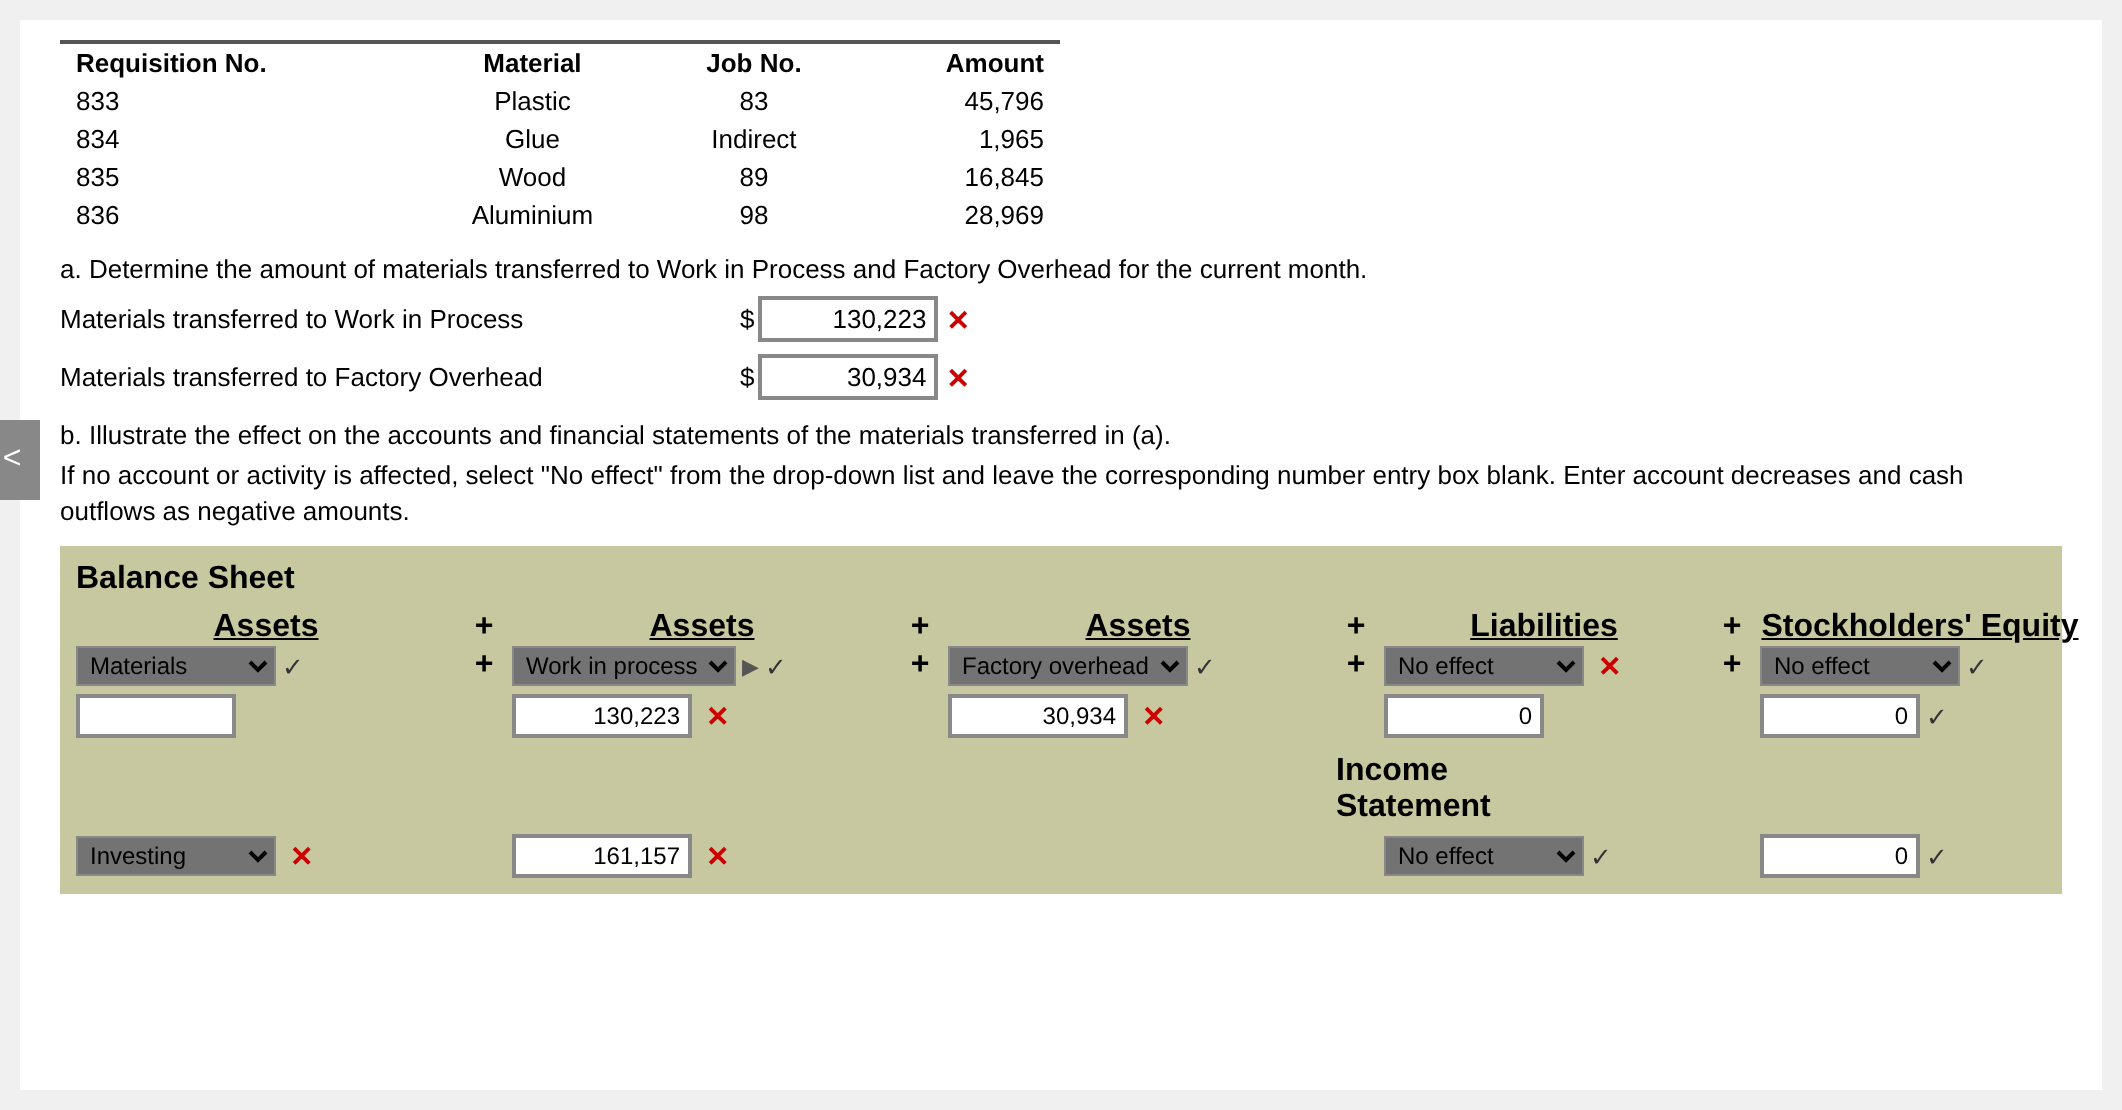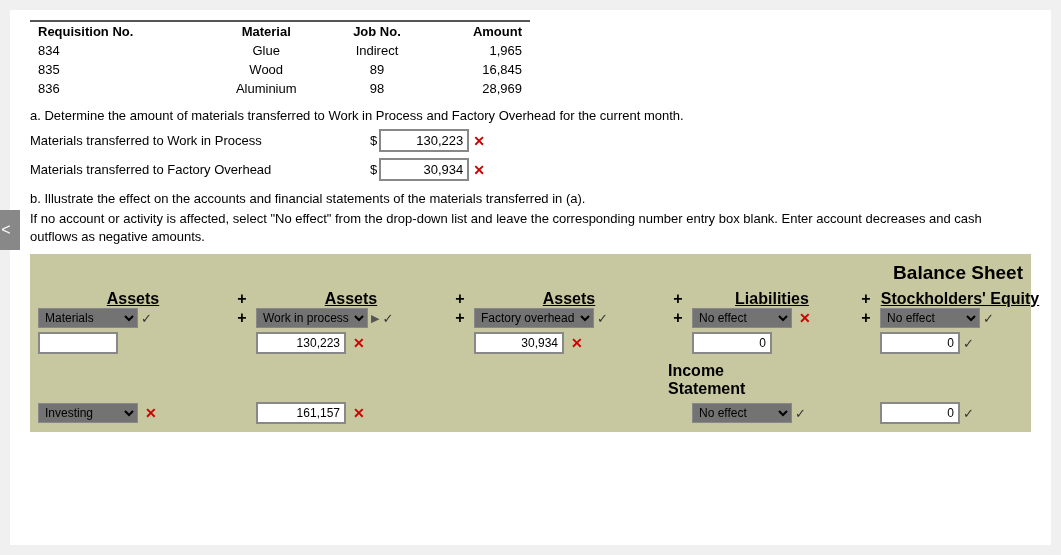--- a/index.html
+++ b/index.html
@@ -103,23 +103,23 @@
       font-size: 13px;
       line-height: 1.4;
     }
     
     .balance-sheet-container {
       background: #c8c8a0;
       padding: 8px;
       width: 100%;
     }
     .bs-title {
-      text-align: right;
-      font-weight: bold;
-      font-size: 19px;
+      text-align: left;
+      font-weight: bold;
+      font-size: 16px;
       margin-bottom: 6px;
     }
     .bs-header {
       font-weight: bold;
       font-size: 16px;
       text-align: center;
     }
     .bs-underline {
       text-decoration: underline;
     }
@@ -195,20 +195,26 @@
       <thead>
         <tr>
           <th>Requisition No.</th>
           <th>Material</th>
           <th>Job No.</th>
           <th>Amount</th>
         </tr>
       </thead>
       <tbody>
         <tr>
+          <td>833</td>
+          <td>Plastic</td>
+          <td>83</td>
+          <td>45,796</td>
+        </tr>
+        <tr>
           <td>834</td>
           <td>Glue</td>
           <td>Indirect</td>
           <td>1,965</td>
         </tr>
         <tr>
           <td>835</td>
           <td>Wood</td>
           <td>89</td>
           <td>16,845</td>

